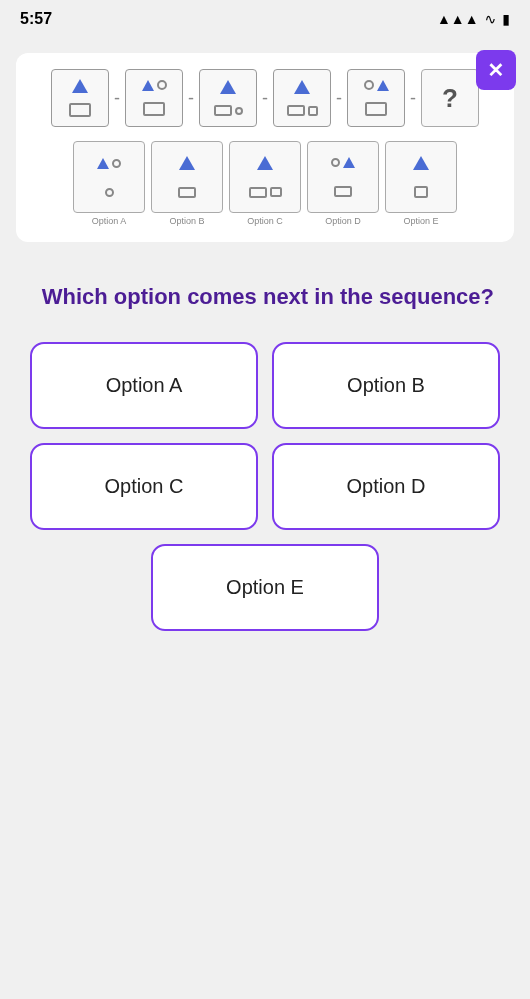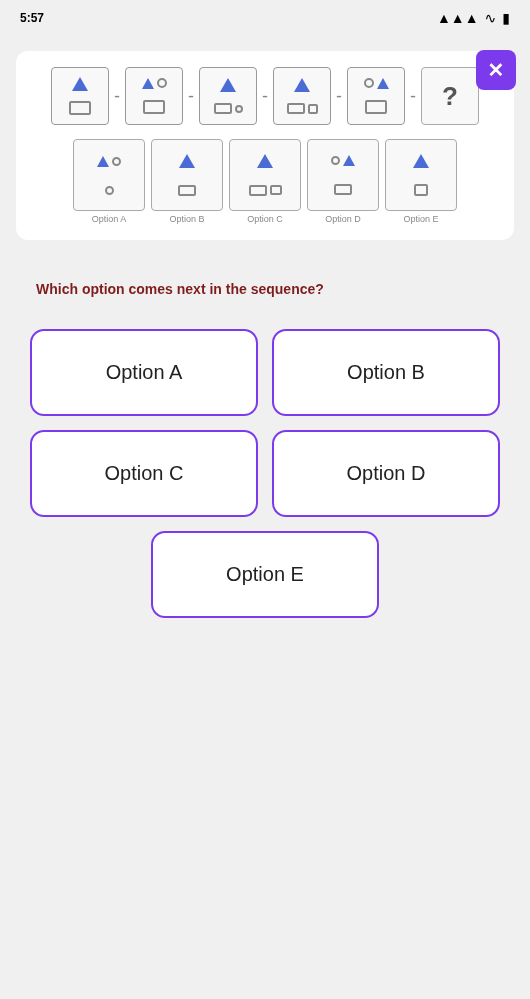--- a/index.html
+++ b/index.html
@@ -16,21 +16,21 @@
 
     
     .status-bar {
       display: flex;
       justify-content: space-between;
       align-items: center;
       padding: 10px 20px 5px 20px;
       background: #f0f0f0;
     }
     .status-time {
-      font-size: 12px;
+      font-size: 16px;
       font-weight: 600;
       color: #000;
     }
     .status-icons {
       display: flex;
       align-items: center;
       gap: 6px;
       font-size: 14px;
       color: #000;
     }
@@ -191,24 +191,24 @@
 
     .opt-label {
       font-size: 9px;
       color: #888;
       margin-top: 3px;
       text-align: center;
     }
 
     
     .question-text {
-      text-align: left;
-      font-size: 14px;
+      text-align: right;
+      font-size: 22px;
       font-weight: 700;
-      color: #7f1d1d;
+      color: #4c1d95;
       line-height: 1.35;
       padding: 20px 20px 30px 20px;
     }
 
     
     .answers-grid {
       display: grid;
       grid-template-columns: 1fr 1fr;
       gap: 14px;
       padding: 0 14px;

